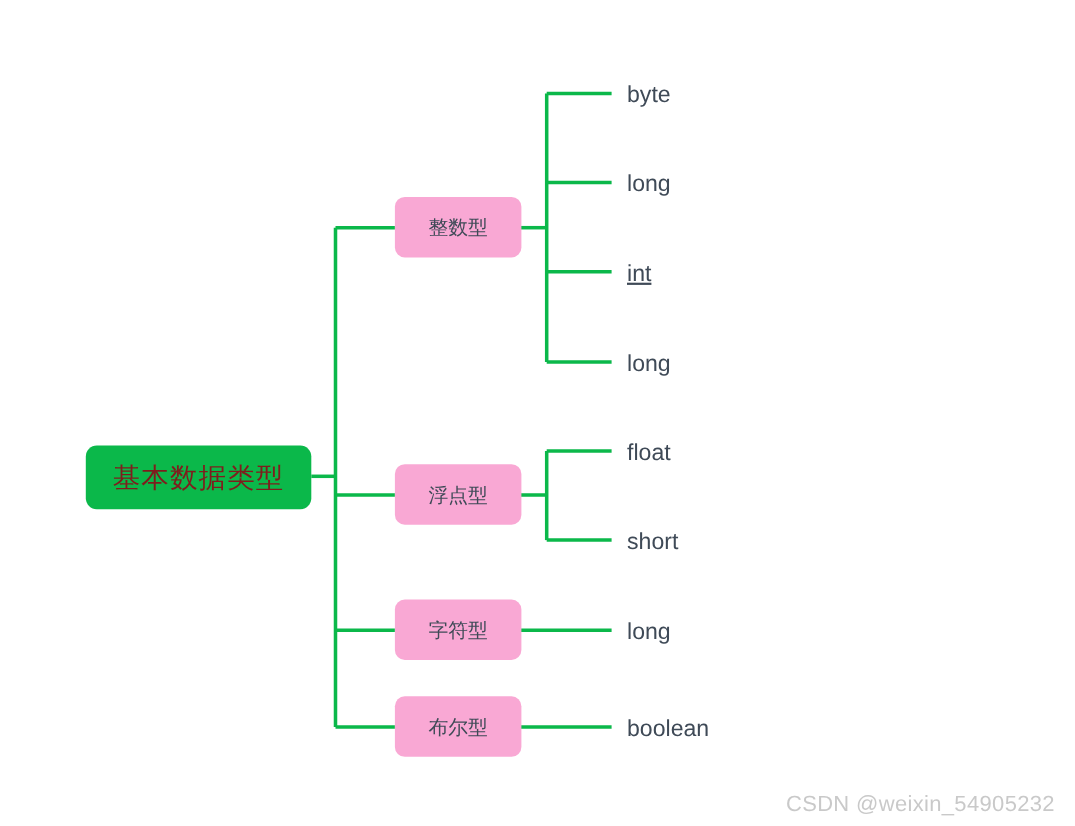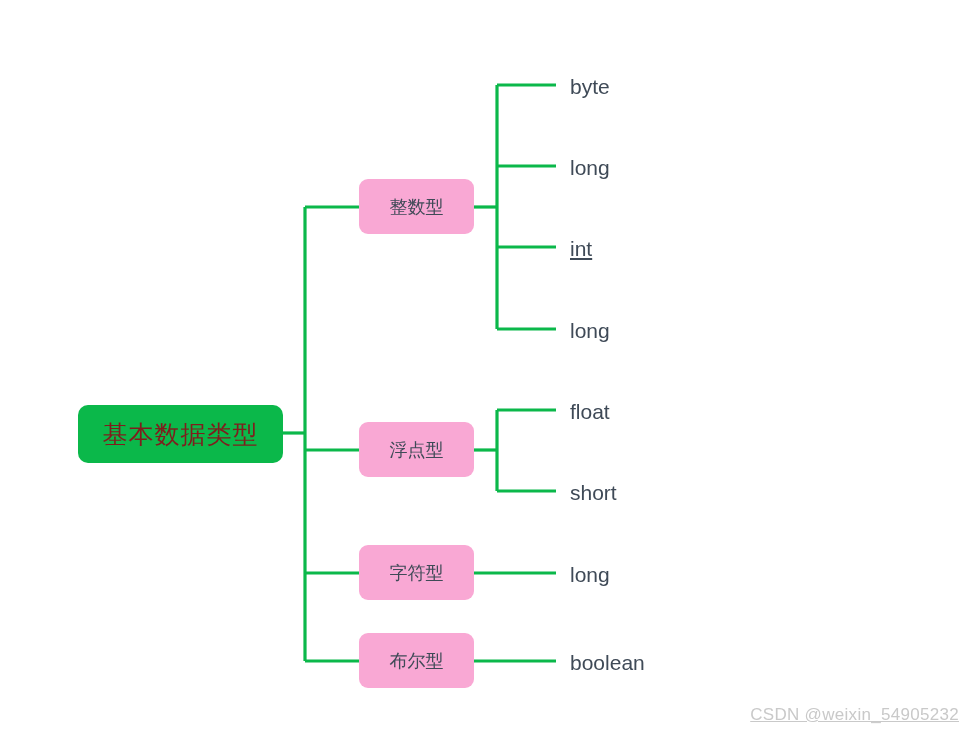--- a/index.html
+++ b/index.html
@@ -70,26 +70,25 @@
     color: #3F4A57;
     font-size: 21px;
     white-space: nowrap;
     line-height: 1;
   }
 
   
   .watermark {
     position: absolute;
     right: 18px;
-    bottom: 26px;
+    bottom: 8px;
     color: #C9C9C9;
-    font-size: 17px;
+    font-size: 20px;
     white-space: nowrap;
     letter-spacing: 0.3px;
-    text-decoration: underline;
   }
 </style>
 </head>
 <body>
 
 <div id="canvas">
 
   <svg id="edges" viewBox="0 0 977 751" xmlns="http://www.w3.org/2000/svg">
     <g fill="none" stroke="#0BB84A" stroke-width="3.2" stroke-linecap="butt">
 

